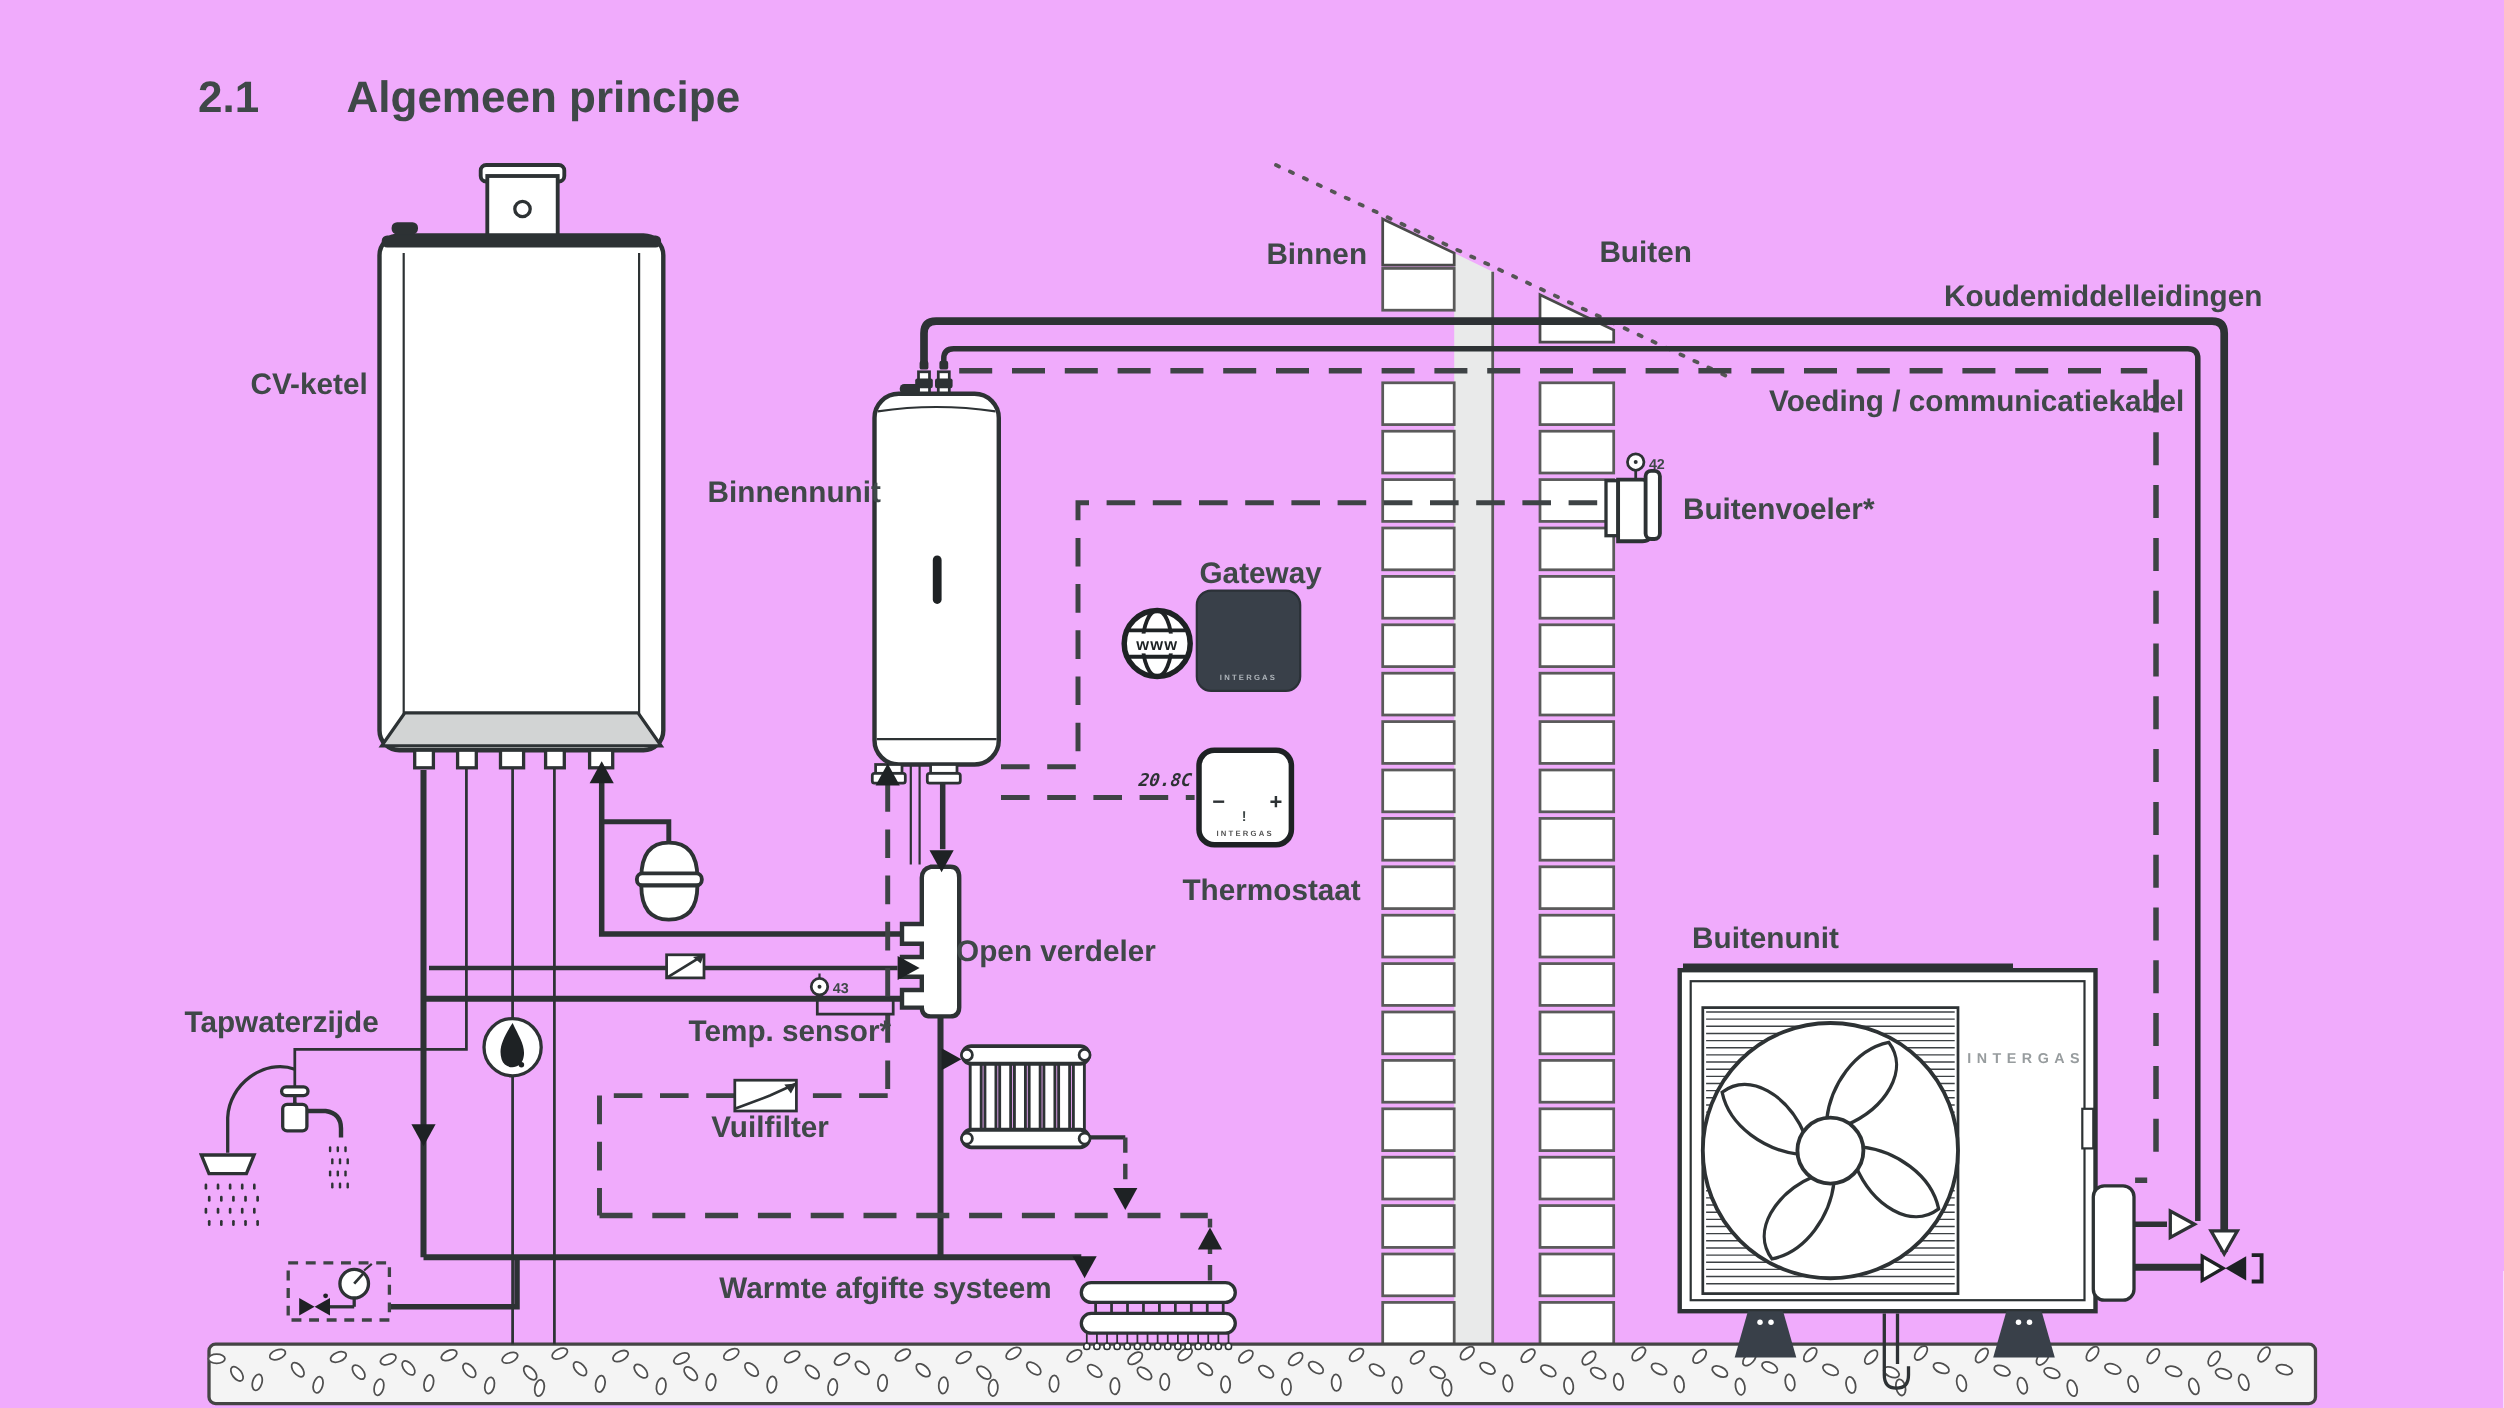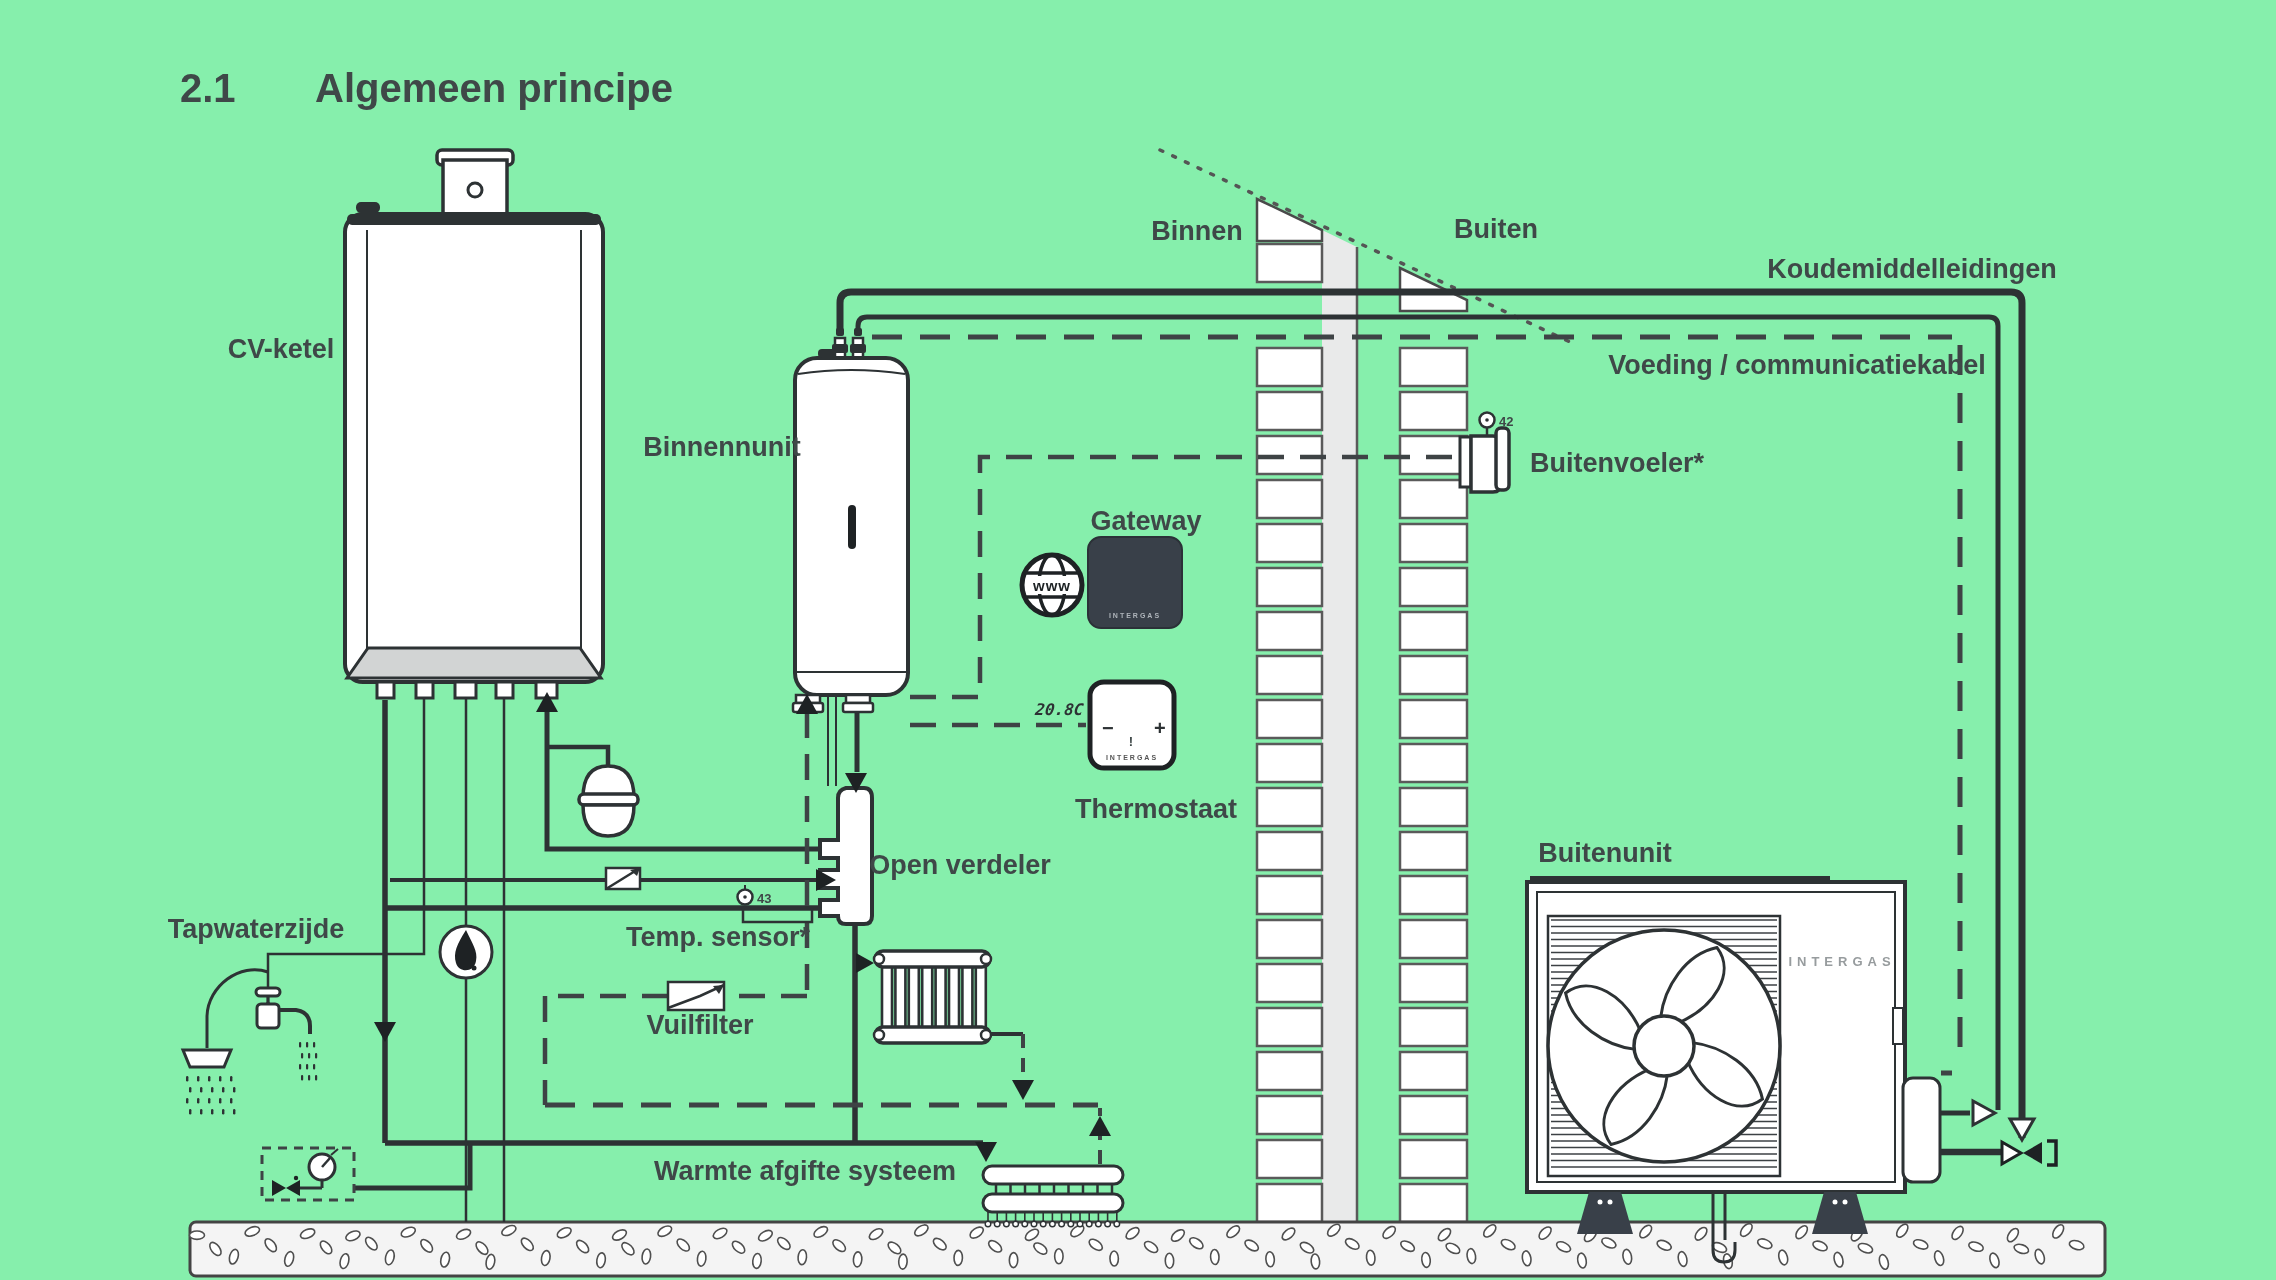--- a/index.html
+++ b/index.html
@@ -1,16 +1,16 @@
 <!DOCTYPE html>
 <html><head>
 <meta charset="utf-8">
 <style>
   html,body{margin:0;padding:0;background:#ffffff;}
-  .stage{width:2276px;height:1280px;position:relative;background:#86efac;overflow:hidden;}
+  .stage{width:2276px;height:1280px;position:relative;background:#f0abfc;overflow:hidden;}
   svg{display:block;}
   text{font-family:"Liberation Sans",sans-serif;fill:#3f4848;}
   .title-txt{font-size:40px;font-weight:bold;}
   .lbl{font-size:27px;font-weight:bold;}
   .tiny{font-size:13px;font-weight:bold;}
   .brand{font-size:13px;font-weight:bold;letter-spacing:5px;fill:#979c9e;}
   .brand-dark{font-size:7px;font-weight:bold;letter-spacing:2px;fill:#aeb4ba;}
   .brand-thermo{font-size:7px;font-weight:bold;letter-spacing:2px;fill:#555;}
   .seg{font-family:"DejaVu Sans Mono",monospace;font-style:italic;font-size:16px;font-weight:bold;fill:#2d3234;}
   .tbtn{font-size:20px;font-weight:bold;fill:#2d3234;}

